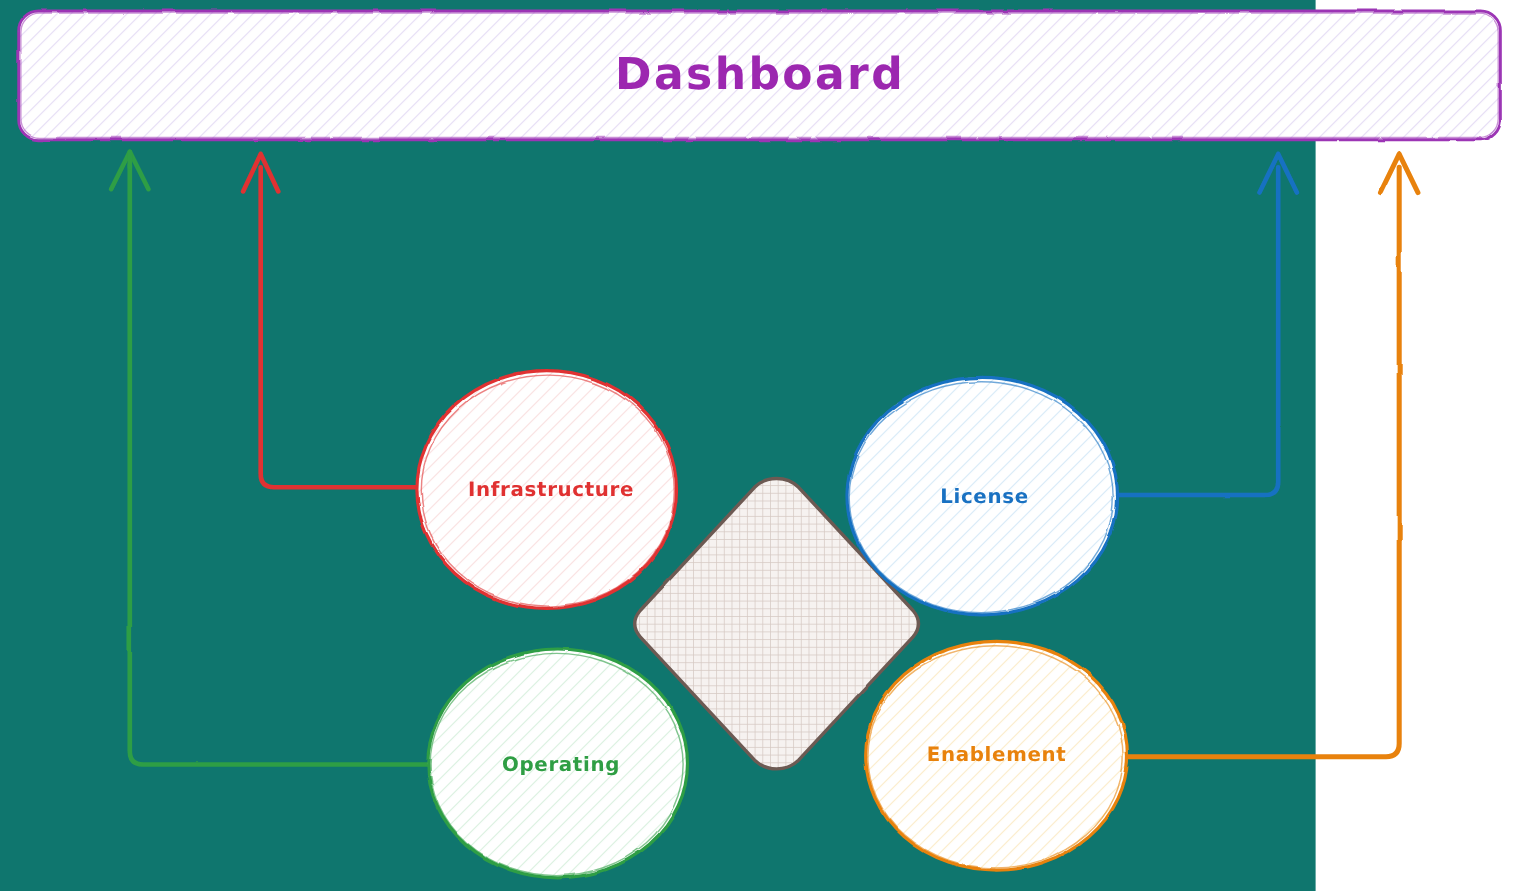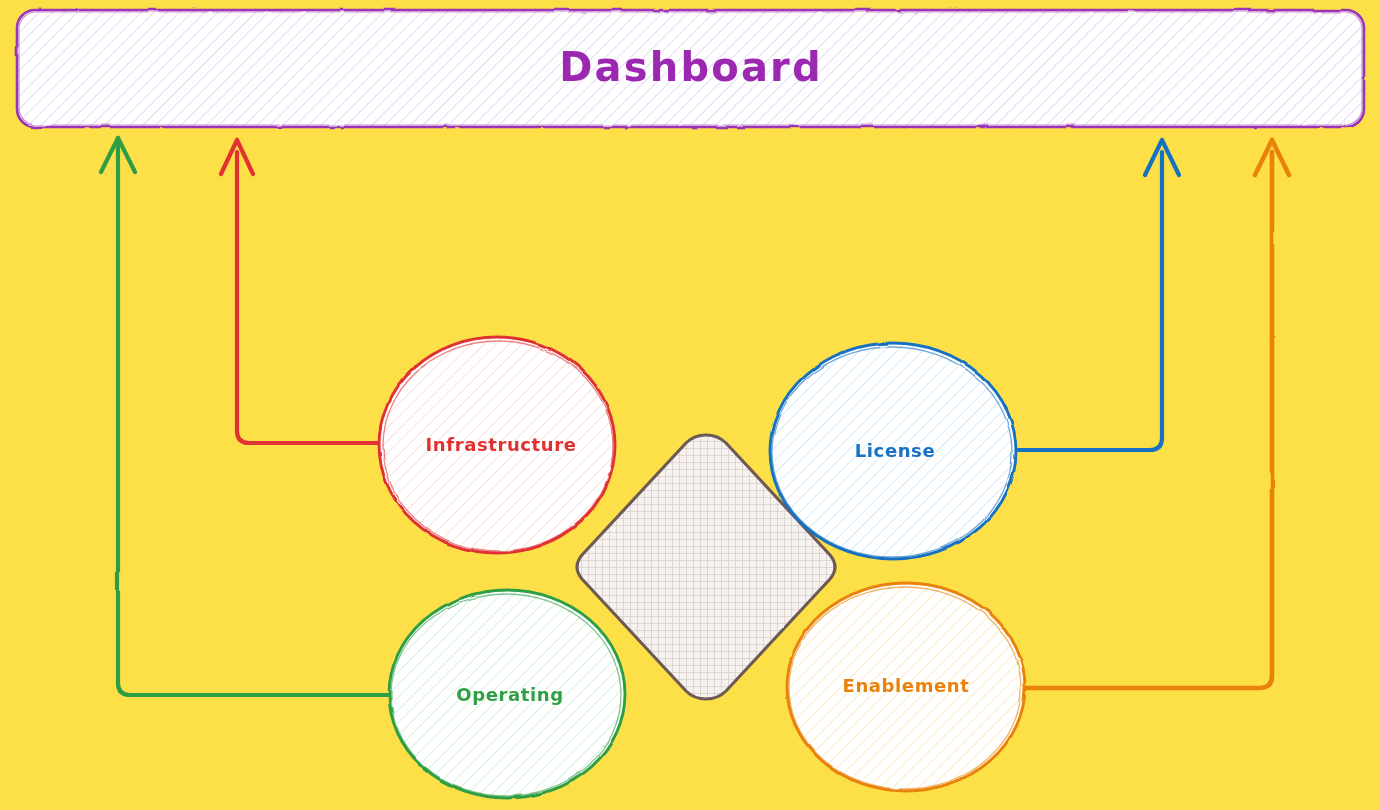--- a/index.html
+++ b/index.html
@@ -8,23 +8,23 @@
     background: #ffffff;
   }
   body {
     width: 1380px;
     height: 810px;
     overflow: hidden;
     font-family: "DejaVu Sans", sans-serif;
   }
   #diagram-root {
     position: relative;
-    width: 1380px;
+    width: 1196px;
     height: 810px;
-    background: #fde047;
+    background: #0f766e;
   }
   svg#scene {
     display: block;
     width: 1380px;
     height: 810px;
   }
   .node-label {
     font-family: "DejaVu Sans", sans-serif;
     font-weight: 700;
     text-anchor: middle;

